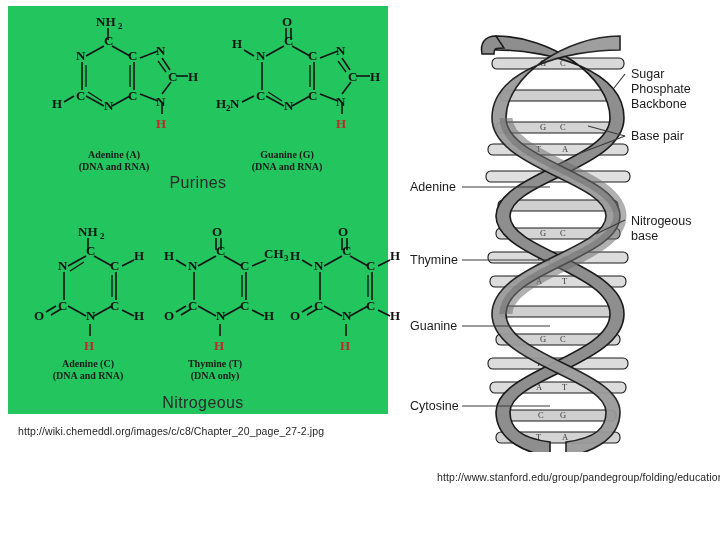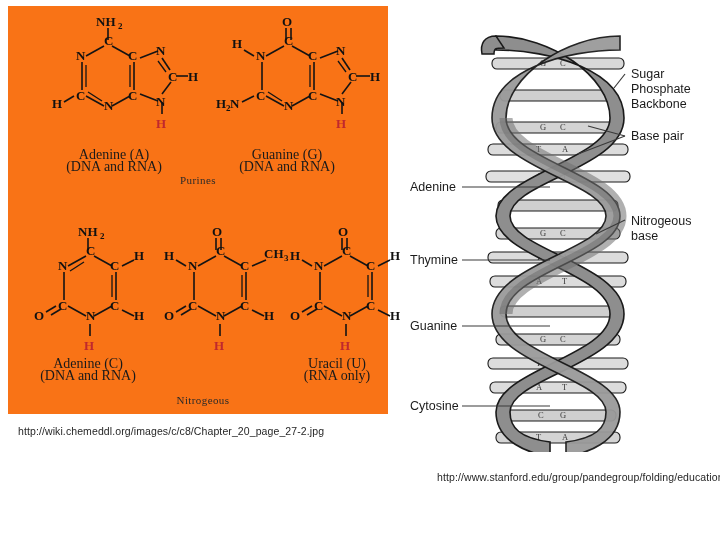--- a/index.html
+++ b/index.html
@@ -15,42 +15,42 @@
     font-family: "Liberation Sans", sans-serif;
   }
 
   
   #bases-panel {
     position: absolute;
     left: 8px;
     top: 6px;
     width: 380px;
     height: 408px;
-    background: #f97316;
+    background: #22c55e;
   }
   .struct {
     position: absolute;
     font-family: "Liberation Serif", serif;
   }
   .struct svg { display: block; overflow: visible; }
   .caption {
     position: absolute;
     text-align: center;
     font-family: "Liberation Serif", serif;
-    font-weight: normal;
-    font-size: 14px;
+    font-weight: bold;
+    font-size: 10px;
     color: #1a1a1a;
     line-height: 11.5px;
     white-space: pre-line;
   }
   .group-label {
     position: absolute;
     text-align: center;
-    font-family: Liberation Serif, serif;
-    font-size: 11px;
+    font-family: Liberation Sans, sans-serif;
+    font-size: 16px;
     color: #2a2a2a;
     letter-spacing: .4px;
   }
 
   
   .atom { font-family: "Liberation Serif", serif; font-weight: bold; font-size: 13px; fill: #111; }
   .atom.red { fill: #c0282d; }
   .sub  { font-family: "Liberation Serif", serif; font-weight: bold; font-size: 9px; fill: #111; }
   .bond { stroke: #141414; stroke-width: 1.6; fill: none; }
   .bond.thin { stroke-width: 1.3; }
@@ -242,20 +242,21 @@
       <text class="atom" x="4" y="92">O</text>
       <text class="atom" x="56" y="92">N</text>
       <text class="atom" x="80" y="42">C</text>
       <text class="atom" x="80" y="82">C</text>
       <text class="atom" x="104" y="30">CH</text>
       <text class="sub" x="124" y="33">3</text>
       <text class="atom" x="104" y="92">H</text>
       <text class="atom red" x="54" y="122">H</text>
     </svg>
   </div>
+  <div class="caption" style="left:152px; top:352px; width:110px;"><span>Thymine (T)</span><br><span>(DNA only)</span></div>
 
   <div class="struct" style="left:278px; top:222px;">
     <svg width="120" height="125" viewBox="0 0 120 125">
       <path class="bond" d="M34,44 L34,72"></path>
       <path class="bond" d="M38,38 L56,28"></path>
       <path class="bond" d="M38,78 L56,88"></path>
       <path class="bond" d="M64,28 L82,38"></path>
       <path class="bond" d="M64,88 L82,78"></path>
       <path class="bond" d="M86,44 L86,72"></path>
       <path class="bond thin" d="M82,47 L82,69"></path>
@@ -275,21 +276,20 @@
       <text class="atom" x="28" y="82">C</text>
       <text class="atom" x="4" y="92">O</text>
       <text class="atom" x="56" y="92">N</text>
       <text class="atom" x="80" y="42">C</text>
       <text class="atom" x="80" y="82">C</text>
       <text class="atom" x="104" y="32">H</text>
       <text class="atom" x="104" y="92">H</text>
       <text class="atom red" x="54" y="122">H</text>
     </svg>
   </div>
-  <div class="caption" style="left:274px; top:352px; width:110px;"><span>Uracil (U)</span><br><span>(RNA only)</span></div>
 
   <div class="group-label" style="left:140px; top:388px; width:110px;">Nitrogeous</div>
 </div>
 
 <div class="url" id="url-left">http://wiki.chemeddl.org/images/c/c8/Chapter_20_page_27-2.jpg</div>
 
 <div id="dna-panel">
   <svg width="316" height="448" viewBox="0 0 316 448">
     <defs>
       <clipPath id="helixclip">

